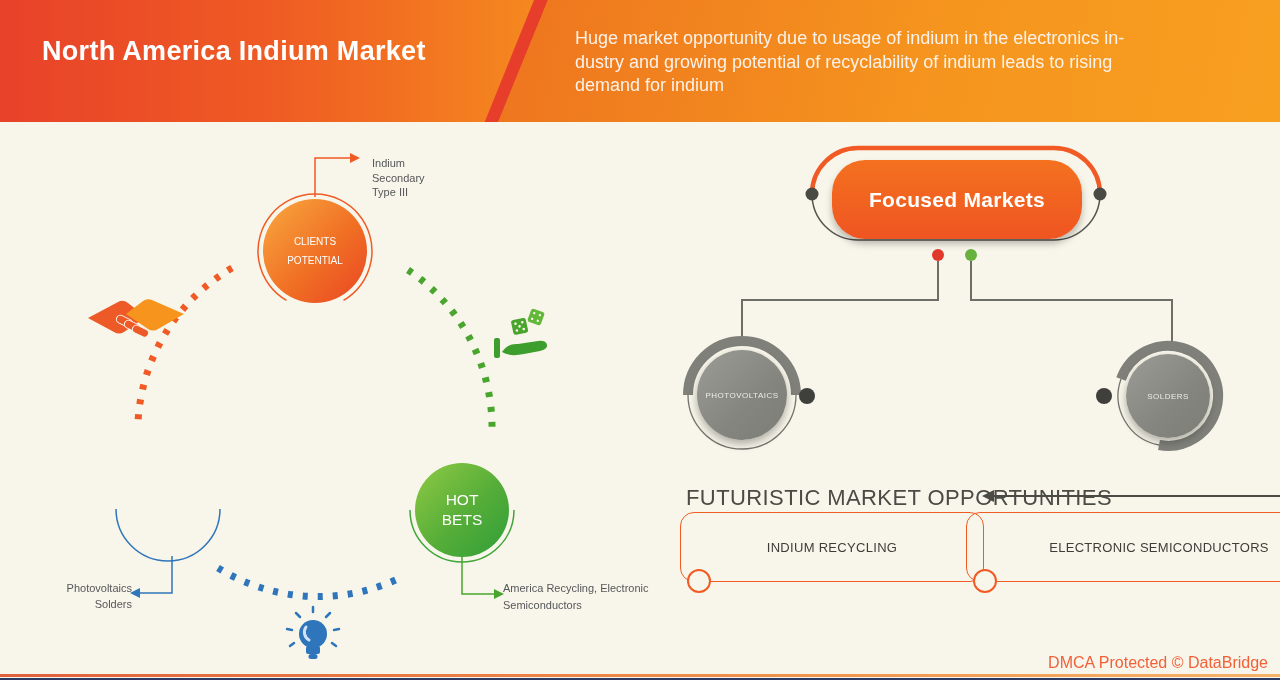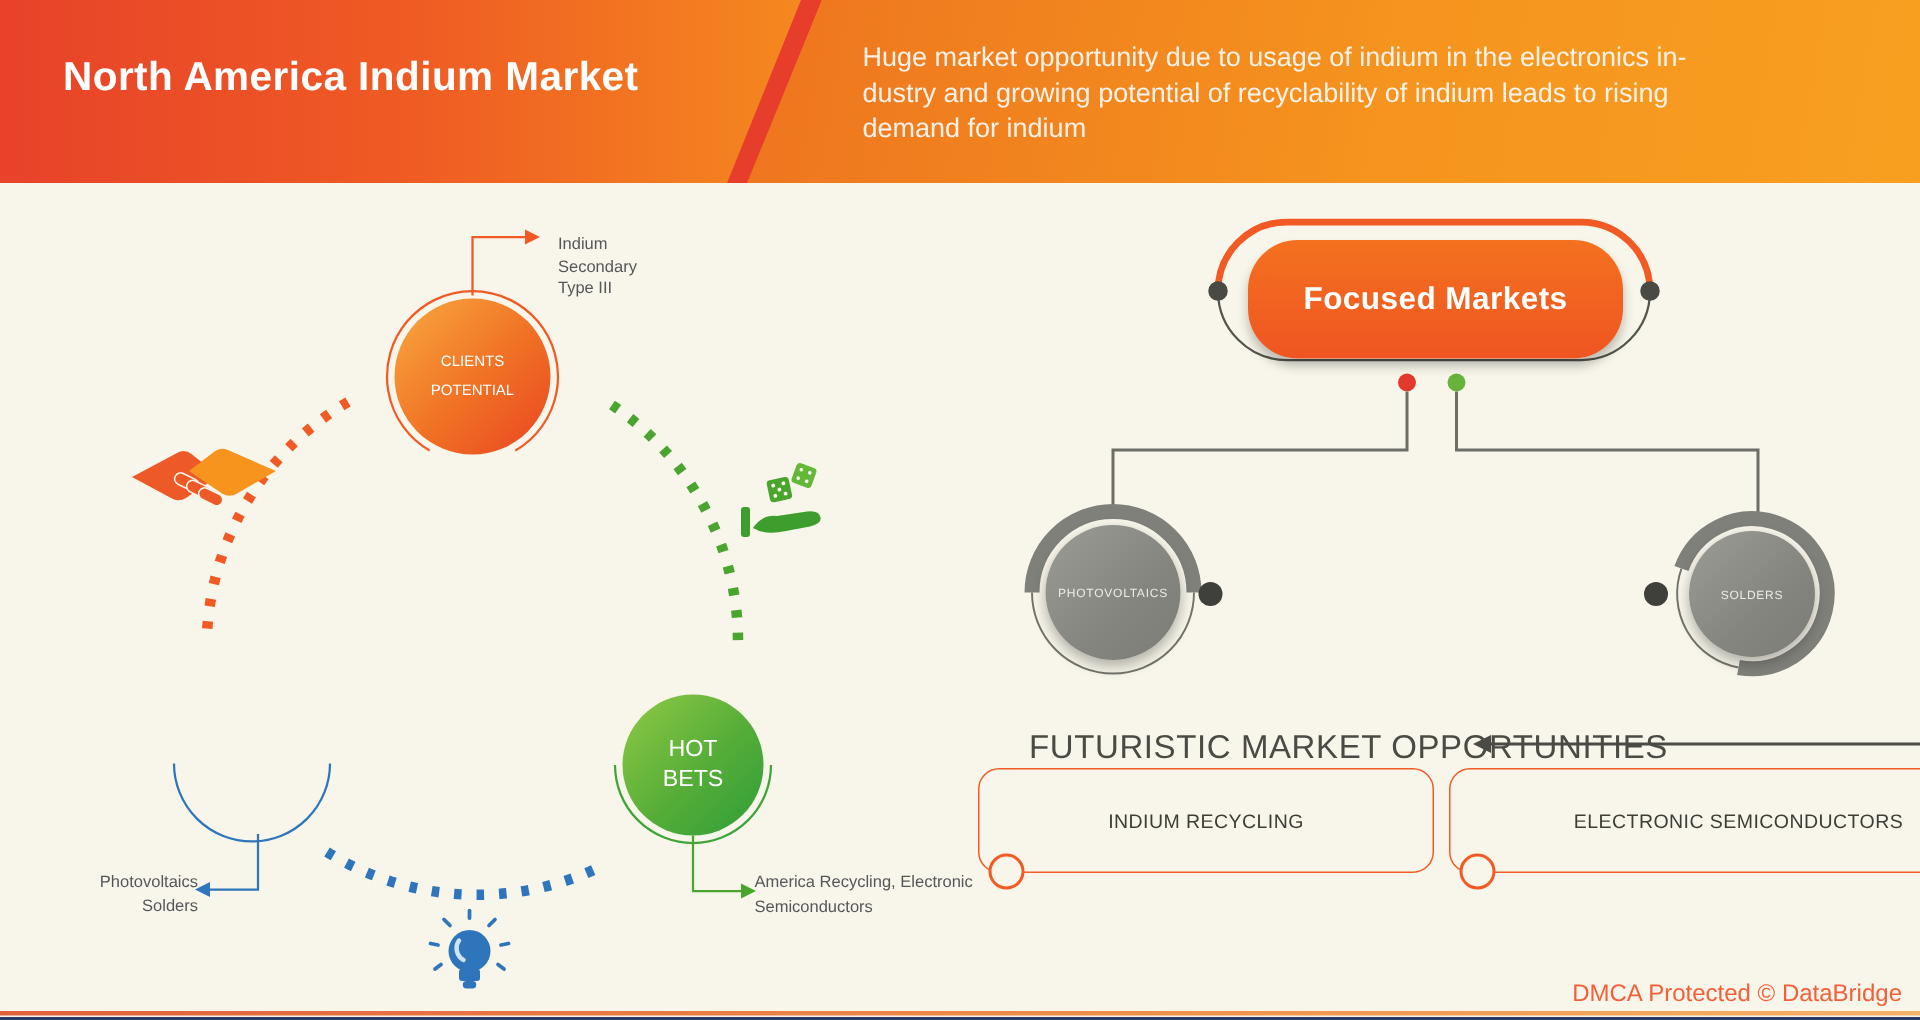--- a/index.html
+++ b/index.html
@@ -49,21 +49,21 @@
   .note{font-size:11px;line-height:14.5px;color:#56575a;white-space:pre-line;}
   .note-primary{left:372px;top:156px;}
   .note-focus{left:36px;top:580px;width:96px;text-align:right;line-height:16px;}
   .note-bets{left:503px;top:580px;line-height:16.5px;}
 
   
   .fut-heading{left:650px;top:485px;font-size:22px;letter-spacing:.4px;color:#4b4b46;margin-left:36px;}
   .opp-box{top:512px;width:302px;height:68px;border:1.5px solid #f15b25;border-radius:14px;
         display:flex;align-items:center;justify-content:center;
         font-size:13px;letter-spacing:.3px;color:#3e3e39;}
-  .opp-box1{left:652px;justify-content:center;} .opp-box2{left:966px;padding-left:41px;}
+  .opp-box1{left:680px;justify-content:center;} .opp-box2{left:966px;padding-left:41px;}
   .opp-dot{position:absolute;left:6px;top:56px;width:20px;height:20px;border-radius:50%;
         border:2.5px solid #f15b25;background:#f8f6ea;}
 
   .dmca{right:12px;top:654px;font-size:16px;color:#f2603a;}
 
   svg.linework{left:0;top:0;z-index:2;}
   .layer3{z-index:3;} .layer1{z-index:1;}
 </style>
 </head>
 <body>

